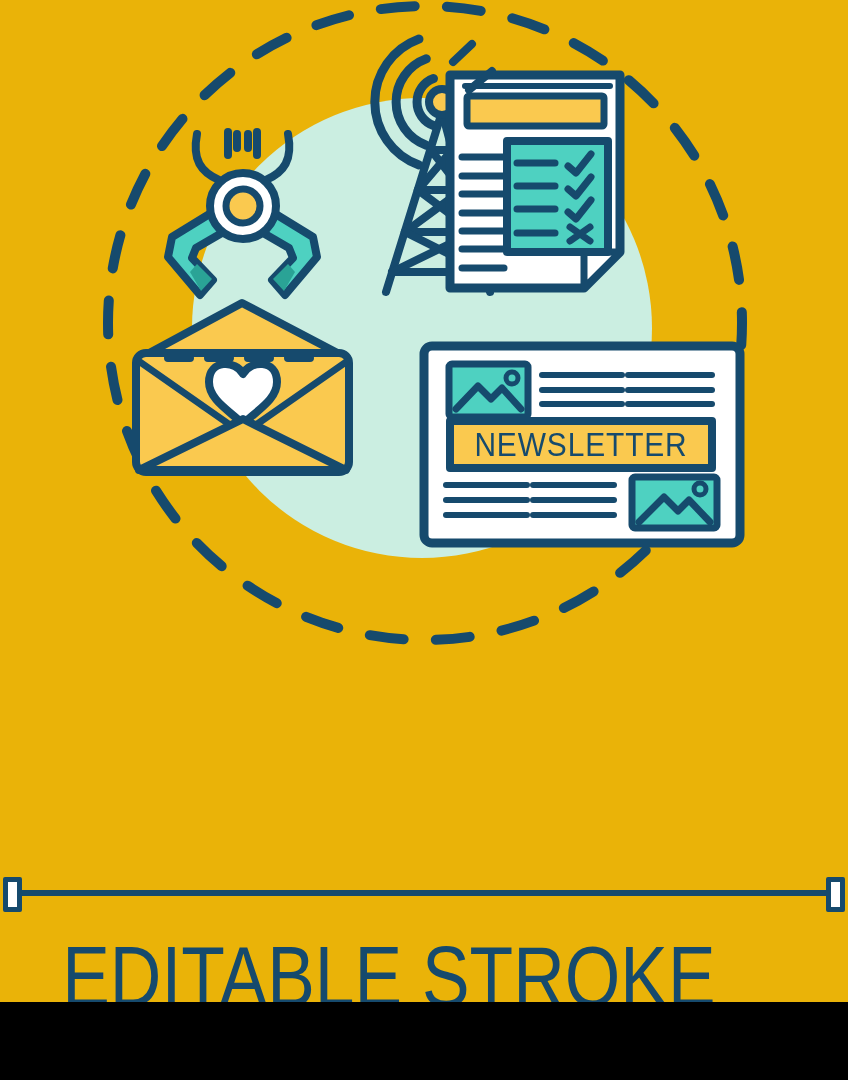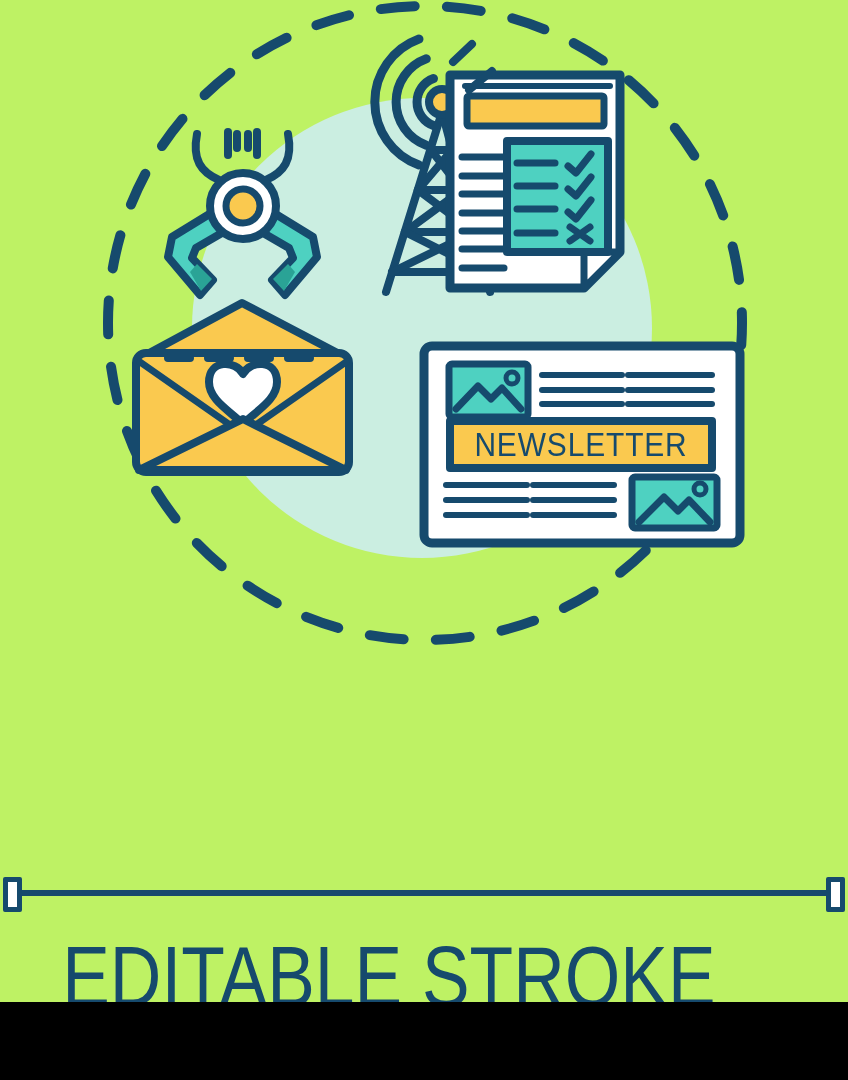--- a/index.html
+++ b/index.html
@@ -1,18 +1,18 @@
 <!DOCTYPE html>
 <html><head>
 <meta charset="utf-8">
 <style>
   * { margin:0; padding:0; box-sizing:border-box; }
   html,body { background:#fff; }
   .stage {
-    position:relative; width:848px; height:1080px; background:#bef264;
+    position:relative; width:848px; height:1080px; background:#eab308;
     overflow:hidden; font-family:"Liberation Sans", sans-serif;
   }
   .illustration { position:absolute; left:0; top:0; }
   .concept-title {
     position:absolute; top:724px; left:0; width:848px; padding-left:26px;
     text-align:center; color:#164a6d; font-size:97px; font-weight:700;
     line-height:1; white-space:nowrap;
   }
   .concept-title .squeeze { display:inline-block; transform:scaleX(0.92); transform-origin:center; }
   .stroke-line {

